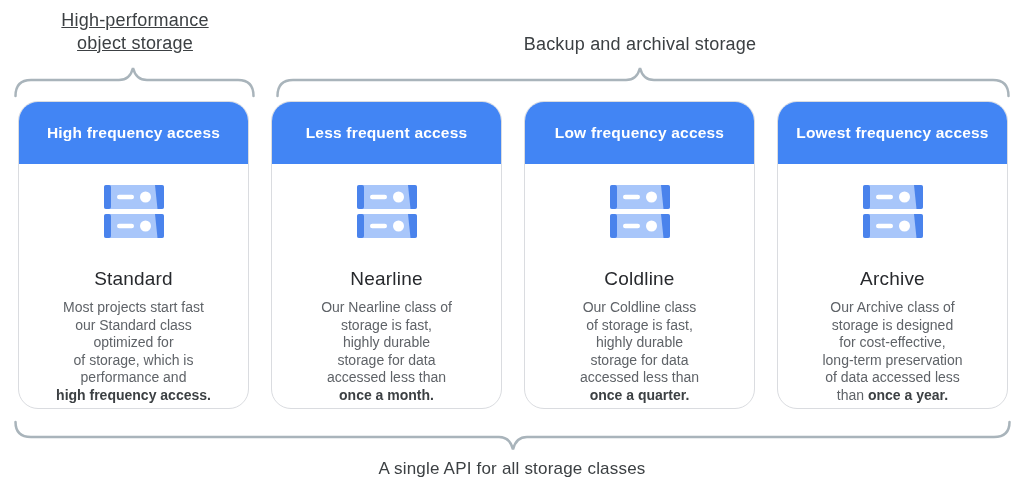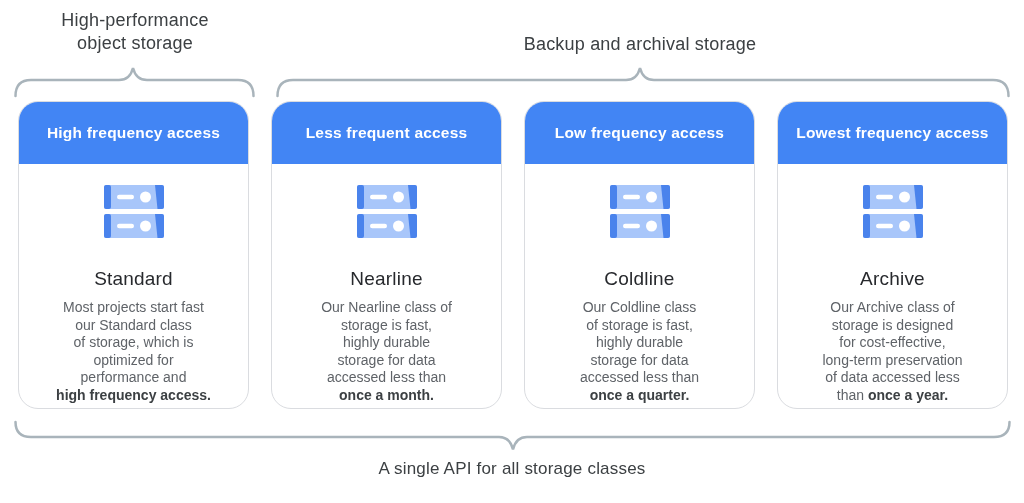--- a/index.html
+++ b/index.html
@@ -11,21 +11,21 @@
     --text-dark:#3C4043;
     --text-gray:#5F6368;
   }
   *{margin:0;padding:0;box-sizing:border-box;}
   html,body{width:1024px;height:503px;background:#ffffff;overflow:hidden;
     font-family:"Liberation Sans",sans-serif;}
   .stage{position:relative;width:1024px;height:503px;background:#fff;}
 
   .top-label{position:absolute;text-align:center;color:var(--text-dark);
     font-size:18px;line-height:23px;font-weight:500;white-space:pre-line;letter-spacing:.2px;}
-  .top-label.left{left:25px;top:9px;width:220px;}
+  .top-label.left{left:25px;top:9px;width:220px;text-decoration:underline;}
   .top-label.right{left:480px;top:33px;width:320px;}
 
   .brace{position:absolute;}
   .brace path{fill:none;stroke:var(--brace);stroke-width:2.5;stroke-linecap:round;}
 
   .cards-row{position:absolute;left:18px;top:101px;width:990px;height:308px;
     display:flex;gap:22px;}
   .card{flex:1;background:#fff;border:1px solid var(--card-border);border-radius:20px;
     display:flex;flex-direction:column;align-items:center;overflow:hidden;}
   .card-header{width:100%;height:62px;background:var(--blue);color:#fff;
@@ -81,22 +81,22 @@
           <rect class="srv-cap" x="55" y="0" width="5" height="24" rx="2"></rect>
           <rect class="srv-white" x="13" y="9.8" width="17" height="4.5" rx="2.25"></rect>
           <circle class="srv-white" cx="41.5" cy="12" r="5.5"></circle>
         </g>
       </svg>
     </div>
     <div class="card-title">Standard</div>
     <div class="card-desc">
           <div><span>Most projects start fast</span></div>
           <div><span>our Standard class</span></div>
+          <div><span>optimized for</span></div>
           <div><span>of storage, which is</span></div>
-          <div><span>optimized for</span></div>
           <div><span>performance and</span></div>
           <div><span class="bold">high frequency access.</span></div>
         </div>
   </div>
 
   <div class="card">
     <div class="card-header">Less frequent access</div>
     <div class="card-icon">
       <svg width="60" height="53" viewBox="0 0 60 53">
         <g>

